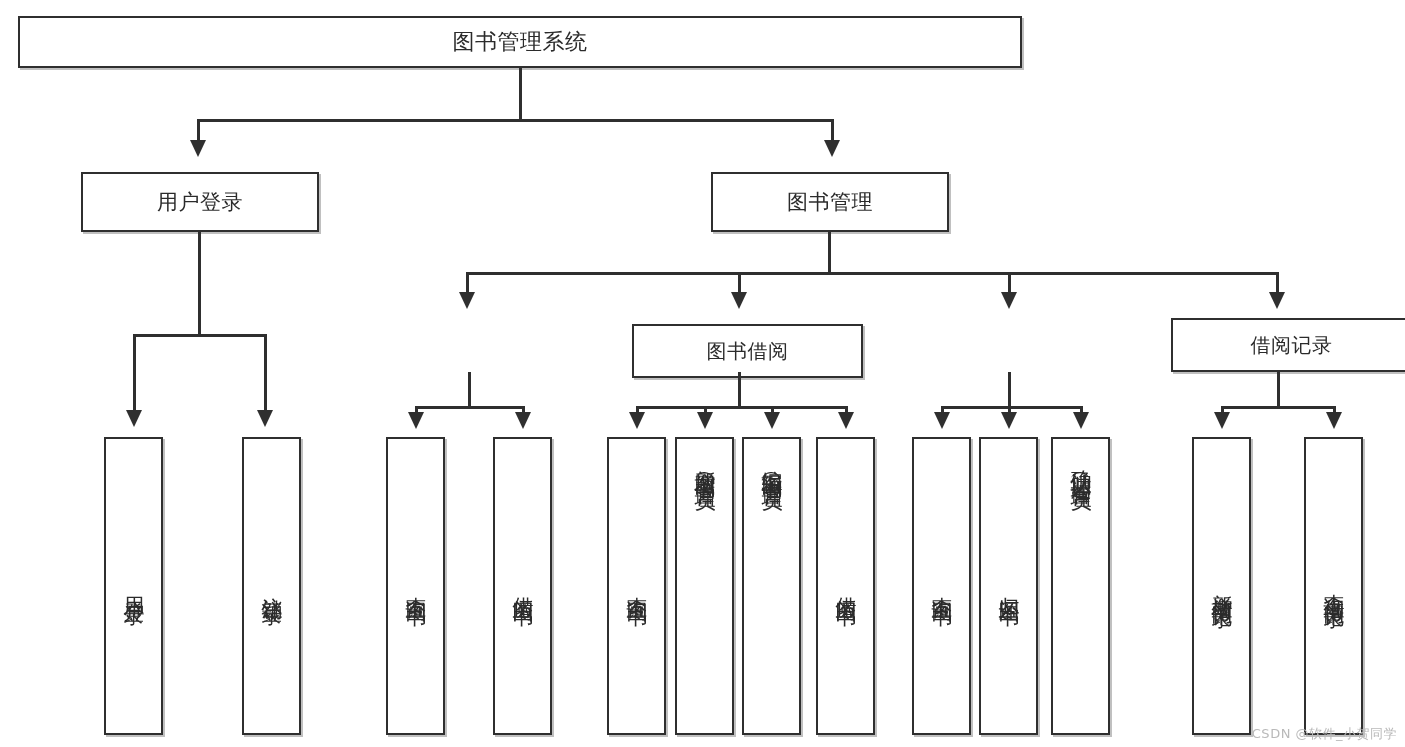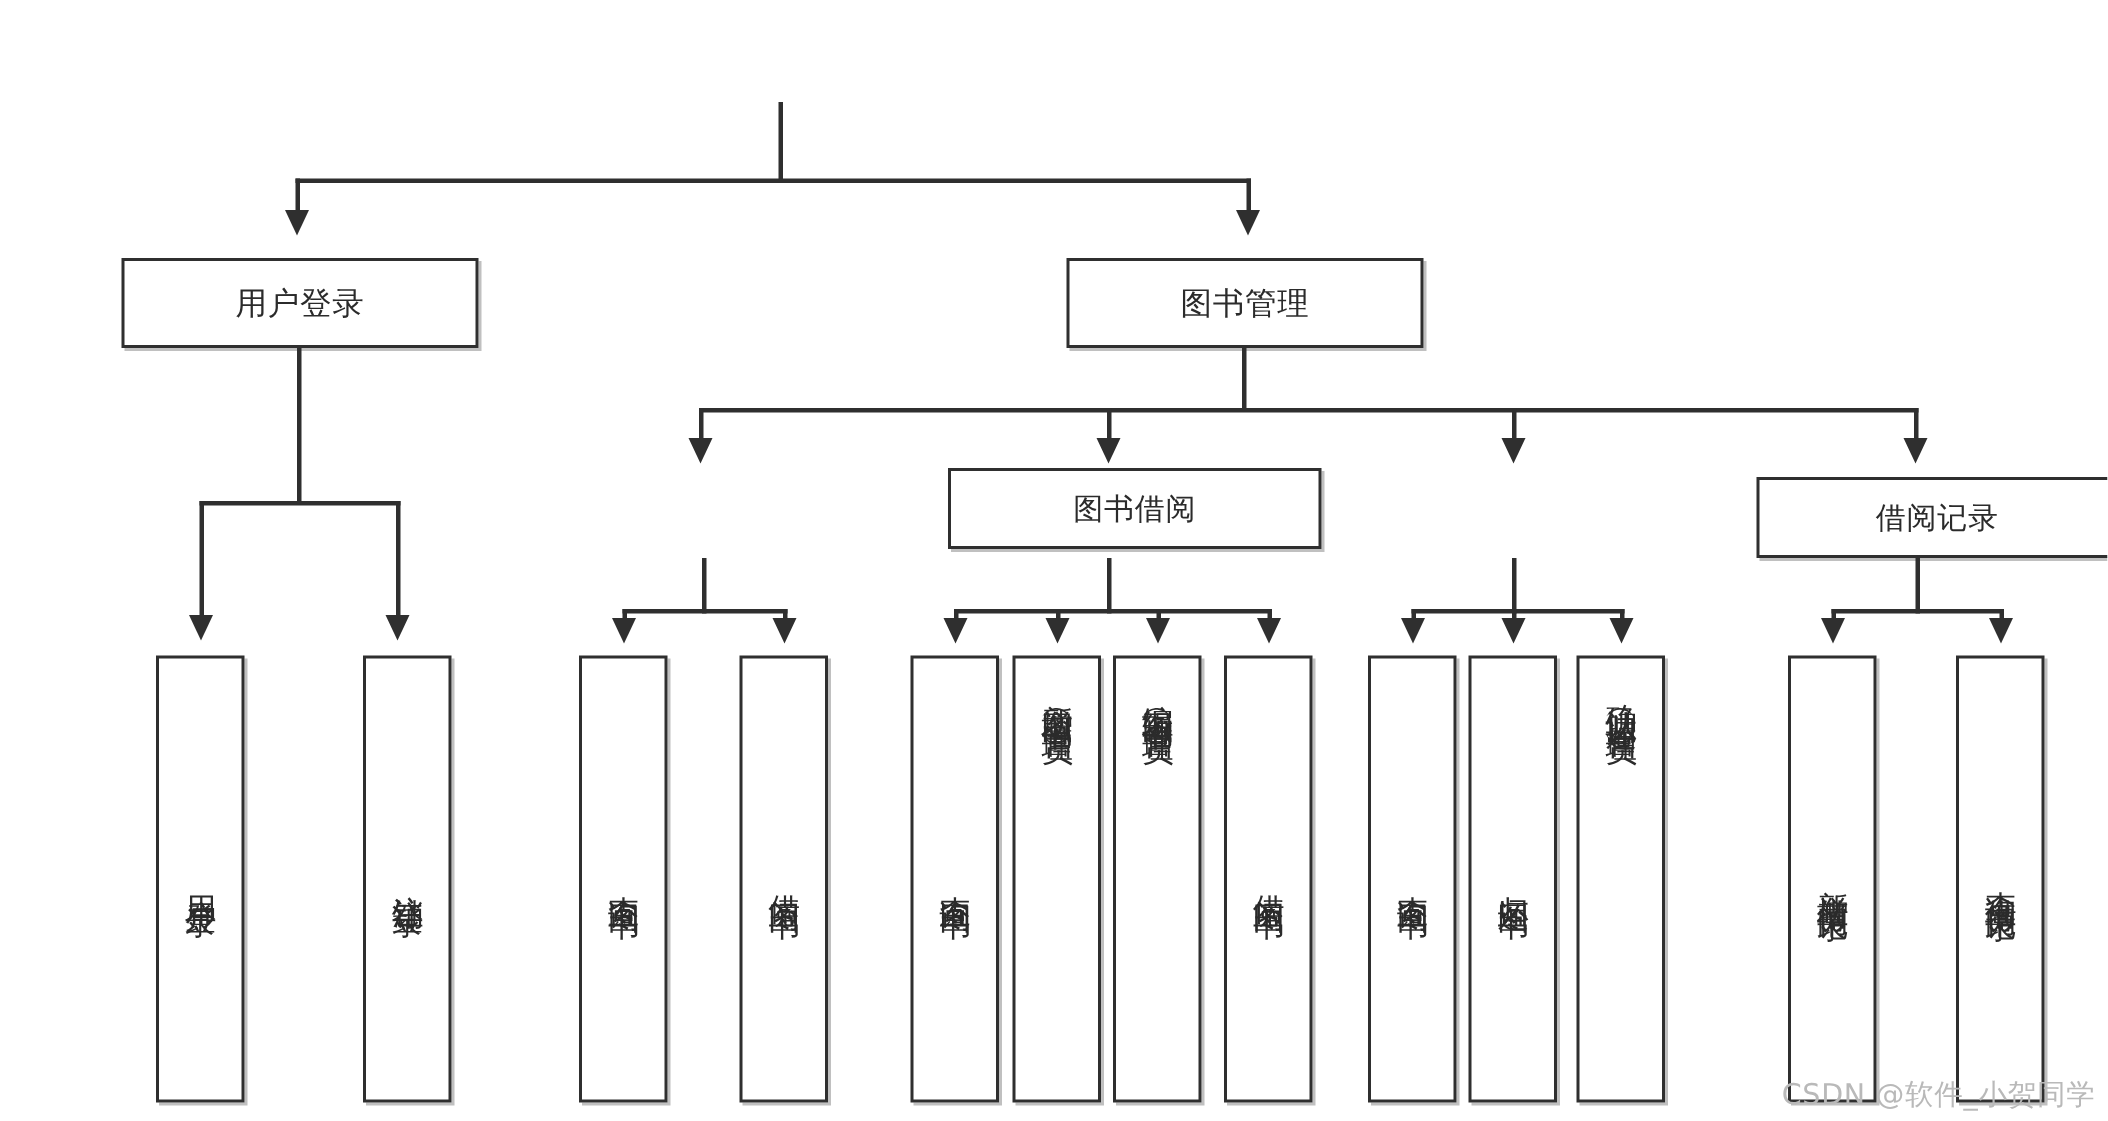--- a/index.html
+++ b/index.html
@@ -75,32 +75,35 @@
     border-left: 8px solid transparent;
     border-right: 8px solid transparent;
     border-top: 17px solid #2f2f2f;
   }
 
   
   #watermark {
     position: absolute;
     right: 8px;
     bottom: 4px;
-    font-size: 19px;
+    font-size: 13px;
     color: #b9b9b9;
     white-space: nowrap;
     letter-spacing: 0.5px;
     pointer-events: none;
   }
 </style>
 </head>
 <body>
 
 <div id="canvas">
 
+  <div class="node root" style="left:18px; top:16px; width:1004px; height:52px;">
+    <span class="node-label">图书管理系统</span>
+  </div>
 
   <div class="conn v" style="left:519px; top:68px; width:3px; height:53px;"></div>
   <div class="conn h" style="left:197px; top:119px; width:637px; height:3px;"></div>
   <div class="conn v" style="left:197px; top:119px; width:3px; height:23px;"></div>
   <div class="conn v" style="left:831px; top:119px; width:3px; height:23px;"></div>
   <div class="arrow" style="left:190px; top:140px;"></div>
   <div class="arrow" style="left:824px; top:140px;"></div>
 
   <div class="node lvl2" style="left:81px; top:172px; width:238px; height:60px;">
     <span class="node-label">用户登录</span>
@@ -122,21 +125,21 @@
   <div class="conn v" style="left:466px; top:272px; width:3px; height:22px;"></div>
   <div class="conn v" style="left:738px; top:272px; width:3px; height:22px;"></div>
   <div class="conn v" style="left:1008px; top:272px; width:3px; height:22px;"></div>
   <div class="conn v" style="left:1276px; top:272px; width:3px; height:22px;"></div>
   <div class="arrow" style="left:459px; top:292px;"></div>
   <div class="arrow" style="left:731px; top:292px;"></div>
   <div class="arrow" style="left:1001px; top:292px;"></div>
   <div class="arrow" style="left:1269px; top:292px;"></div>
 
 
-  <div class="node lvl3" style="left:632px; top:312px; width:249px; height:54px;">
+  <div class="node lvl3" style="left:632px; top:324px; width:231px; height:54px;">
     <span class="node-label">图书借阅</span>
   </div>
 
 
   <div class="node lvl3" style="left:1171px; top:318px; width:241px; height:54px;">
     <span class="node-label">借阅记录</span>
   </div>
 
   <div class="conn v" style="left:468px; top:372px; width:3px; height:37px;"></div>
   <div class="conn h" style="left:415px; top:406px; width:110px; height:3px;"></div>

